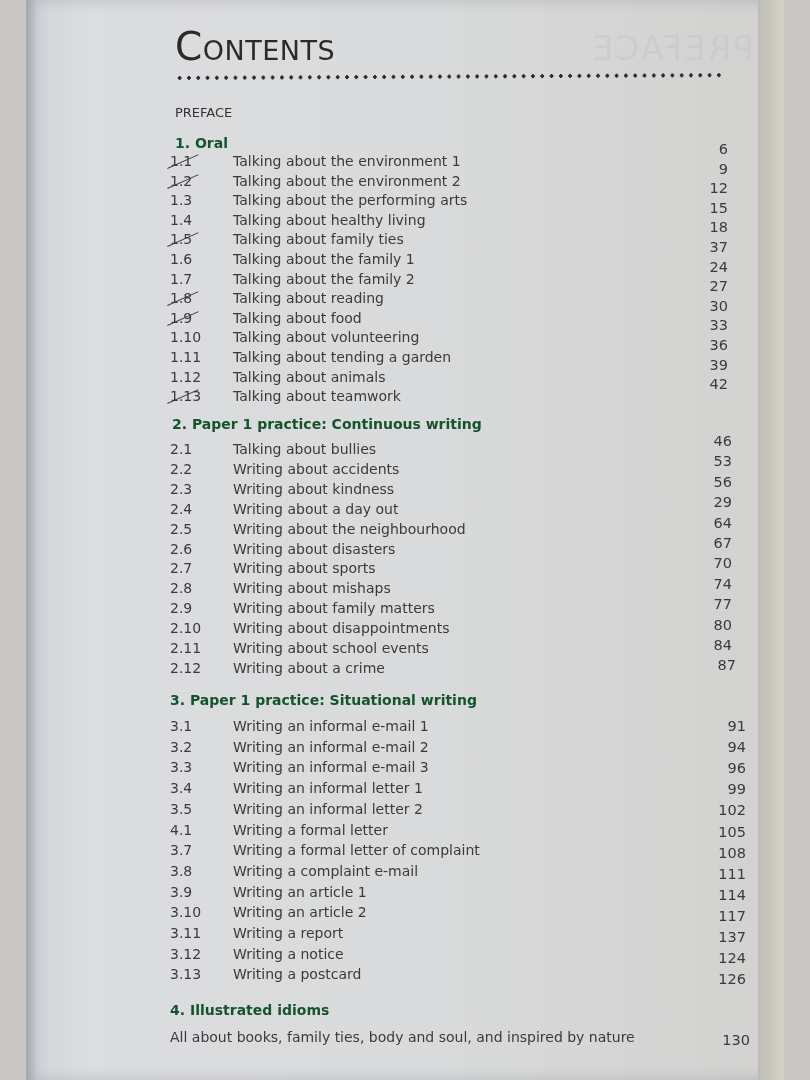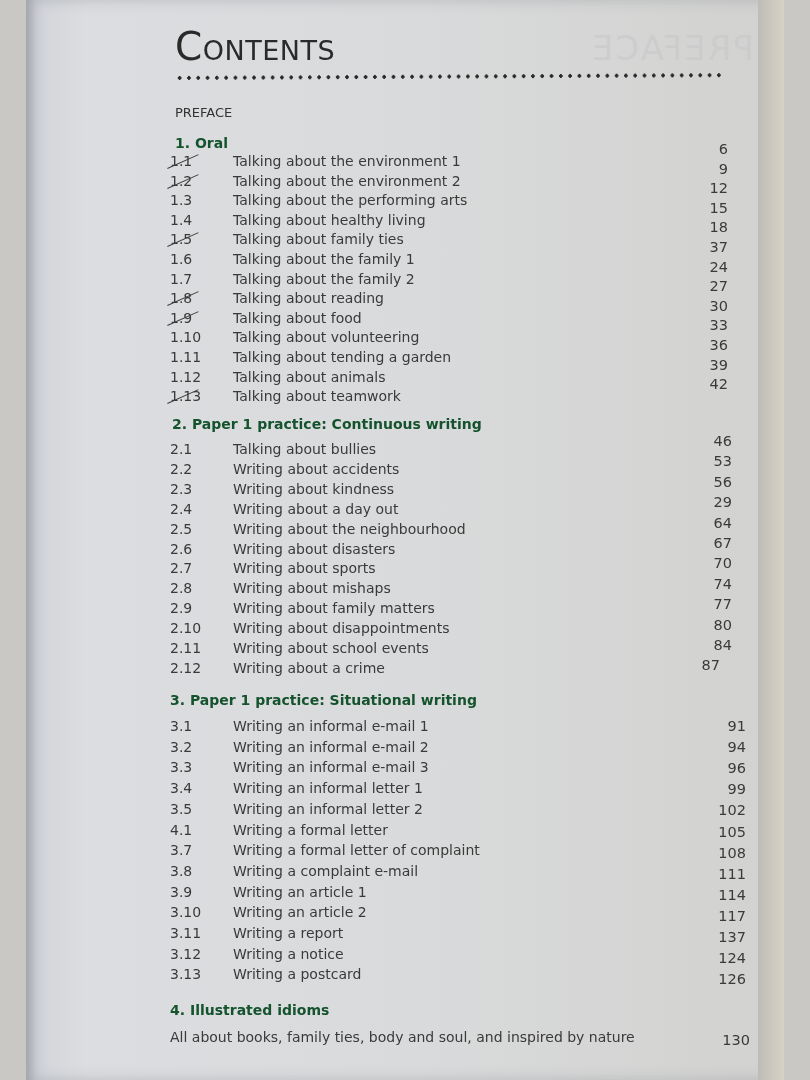--- a/index.html
+++ b/index.html
@@ -185,21 +185,21 @@
     <div class="pg" style="left: 682px; top: 616.6px;">80</div>
     <div class="row" style="top: 640px;">
       <span class="num">2.11</span>
       <span class="label">Writing about school events</span>
     </div>
     <div class="pg" style="left: 682px; top: 637px;">84</div>
     <div class="row" style="top: 659.9px;">
       <span class="num">2.12</span>
       <span class="label">Writing about a crime</span>
     </div>
-    <div class="pg" style="left: 670px; top: 657.4px;">87</div>
+    <div class="pg" style="left: 686px; top: 657.4px;">87</div>
     <div class="section-title" style="left: 170px; top: 692px;">3. Paper 1 practice: Situational writing</div>
     <div class="row" style="top: 718px;">
       <span class="num">3.1</span>
       <span class="label">Writing an informal e-mail 1</span>
     </div>
     <div class="pg" style="left: 696px; top: 718px;">91</div>
     <div class="row" style="top: 738.7px;">
       <span class="num">3.2</span>
       <span class="label">Writing an informal e-mail 2</span>
     </div>

